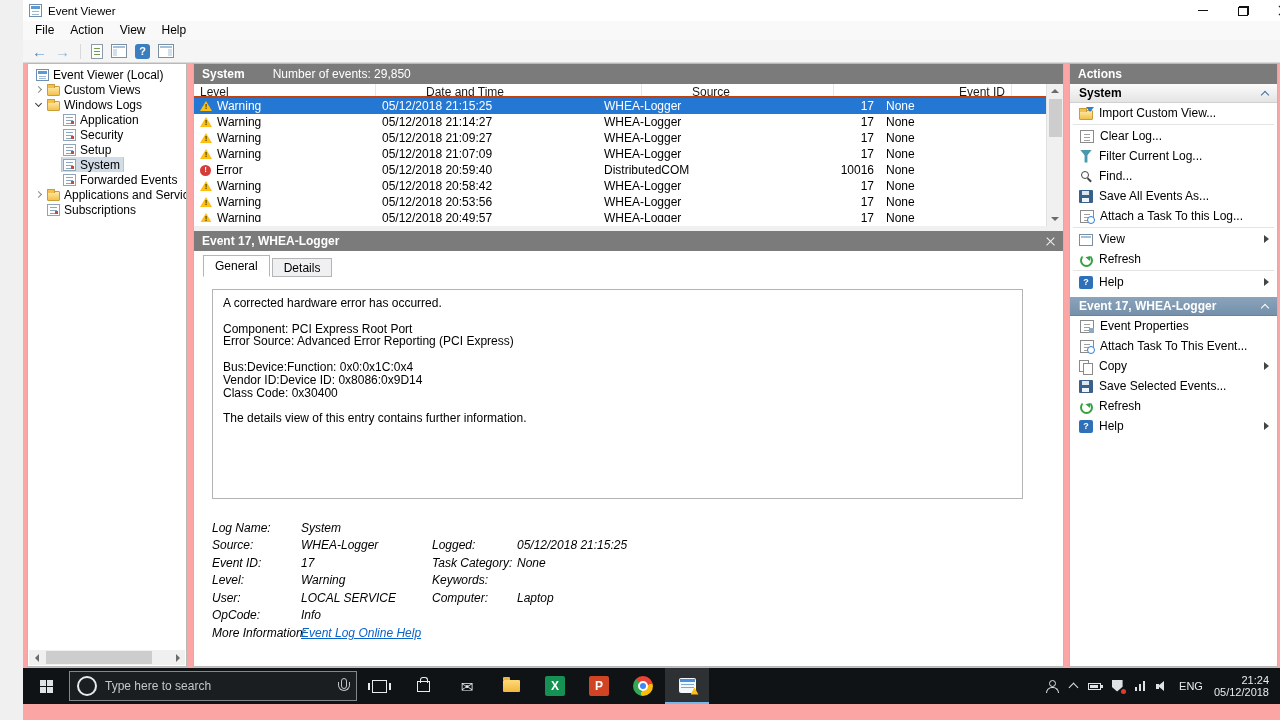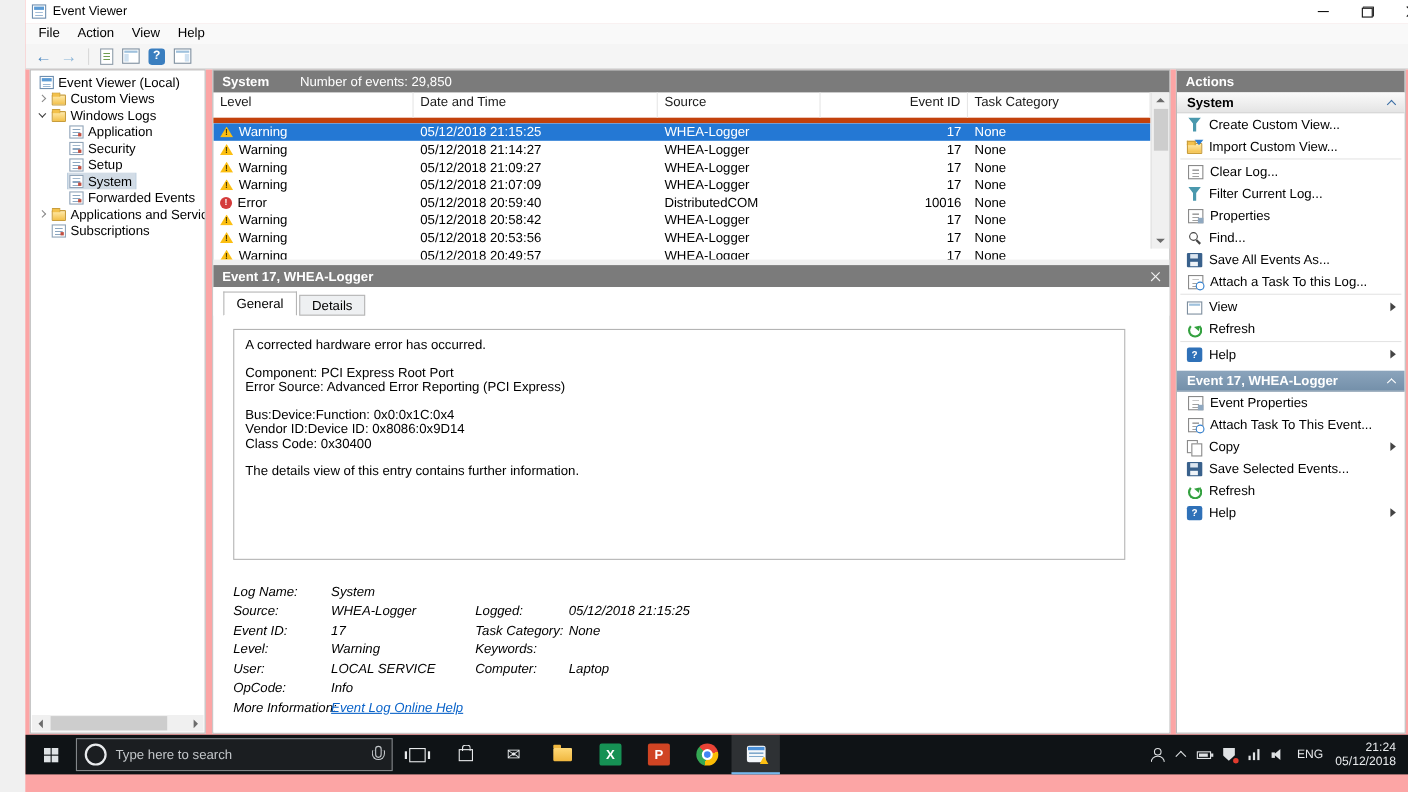--- a/index.html
+++ b/index.html
@@ -65,21 +65,21 @@
   .tree-hscroll{position:absolute;left:1px;right:1px;bottom:1px;height:15px;background:#f0f0f0;display:flex;align-items:center;}
   .hs-btn{width:15px;height:15px;display:flex;align-items:center;justify-content:center;flex:0 0 15px;}
   .tri-l{width:0;height:0;border:4px solid transparent;border-right-color:#6b6b6b;border-left:none;}
   .tri-r{width:0;height:0;border:4px solid transparent;border-left-color:#6b6b6b;border-right:none;}
   .hs-thumb{height:13px;width:106px;background:#cdcdcd;margin-left:2px;}
 
   
   .center{position:absolute;left:170px;top:63px;width:871px;height:604px;background:#fff;border:1px solid #b9b9b9;display:flex;flex-direction:column;}
   .list-hdr .hdr-sub{margin-left:28px;}
   .listarea{position:relative;flex:0 0 142px;}
-  .colhdr{display:grid;grid-template-columns:182px 222px 148px 134px 1fr;height:28px;line-height:17px;border-bottom:5px solid #c2410c;margin-right:17px;color:#1a1a1a;}
+  .colhdr{display:grid;grid-template-columns:182px 222px 148px 134px 1fr;height:14px;line-height:17px;border-bottom:2px solid #c2410c;margin-right:17px;color:#1a1a1a;gap:44px;}
   .colhdr>div{padding-left:6px;border-right:1px solid #e6e6e6;overflow:hidden;white-space:nowrap;}
   .colhdr .ch-id{text-align:right;padding-right:6px;}
   .rows{height:124px;overflow:hidden;margin-right:17px;}
   .lv-row{display:grid;grid-template-columns:182px 222px 148px 134px 1fr;height:16px;line-height:16px;align-items:center;}
   .lv-row>div{padding-left:6px;white-space:nowrap;overflow:hidden;}
   .lv-row .c-id{text-align:right;padding-right:6px;}
   .lv-row .c-level{display:flex;align-items:center;gap:5px;}
   .lv-row.selected{background:#2478d4;color:#fff;}
   .wicon{width:12px;height:10px;background:#fcbf12;clip-path:polygon(50% 0,100% 100%,0 100%);position:relative;flex:0 0 12px;}
   .wicon::after{content:"!";position:absolute;left:0;right:0;bottom:-1px;text-align:center;font-size:8px;font-weight:bold;color:#4a3a00;line-height:10px;}
@@ -484,39 +484,31 @@
   <div class="actions">
     <div class="pane-hdr">
       <span class="hdr-title">Actions</span>
     </div>
 
     <div class="sec-hdr">
       <span>System</span>
       <span class="chev-up"></span>
     </div>
     <div class="act-item">
-        <span class="ai ai-funnel"></span>
-        <span class="lbl">Create Custom View...</span>
-      </div>
-    <div class="act-item">
         <span class="ai ai-folder ai-import"></span>
         <span class="lbl">Import Custom View...</span>
       </div>
     <div class="act-sep"></div>
     <div class="act-item">
         <span class="ai ai-doc"></span>
         <span class="lbl">Clear Log...</span>
       </div>
     <div class="act-item">
         <span class="ai ai-funnel"></span>
         <span class="lbl">Filter Current Log...</span>
-      </div>
-    <div class="act-item">
-        <span class="ai ai-doc ai-props"></span>
-        <span class="lbl">Properties</span>
       </div>
     <div class="act-item">
         <span class="ai ai-find"></span>
         <span class="lbl">Find...</span>
       </div>
     <div class="act-item">
         <span class="ai ai-save"></span>
         <span class="lbl">Save All Events As...</span>
       </div>
     <div class="act-item">

